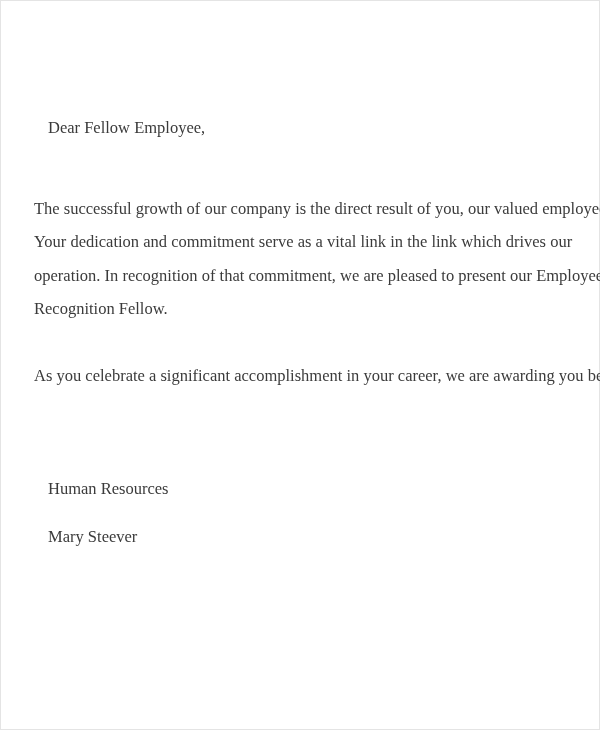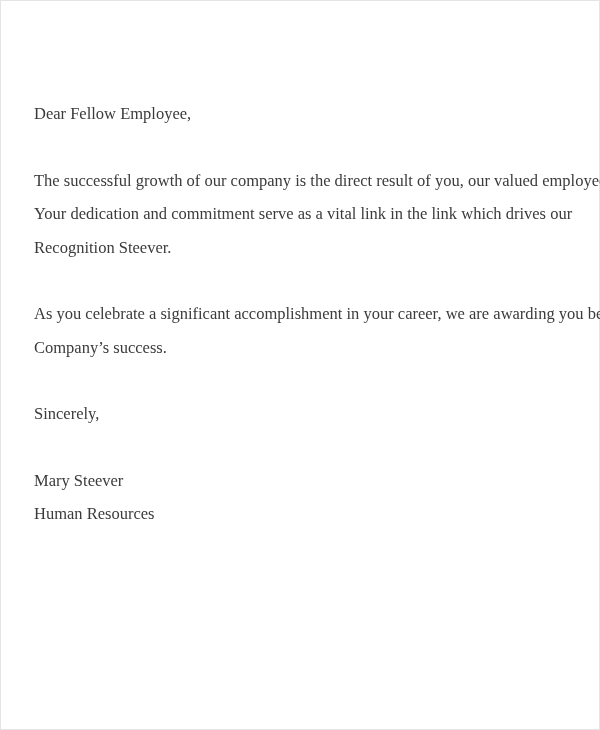--- a/index.html
+++ b/index.html
@@ -25,21 +25,21 @@
 
   .letter {
     color: #3b3b3b;
     font-size: 16.5px;
     line-height: 33.5px;
     text-align: left;
     max-width: 540px;
   }
 
   .block {
-    margin: 0;
+    margin: 14px;
   }
 
   .spacer {
     height: 33px;
   }
 
   .spacer-sm {
     height: 33px;
   }
 
@@ -58,33 +58,32 @@
 <div class="page">
   <div class="letter">
 
     <p class="block">Dear Fellow Employee,</p>
 
     <div class="spacer"></div>
 
     <p class="para">
       <span class="line">The successful growth of our company is the direct result of you, our valued employees.</span>
       <span class="line">Your dedication and commitment serve as a vital link in the link which drives our</span>
-      <span class="line">Recognition Steever.</span>
+      <span class="line">operation. In recognition of that commitment, we are pleased to present our Employee</span>
+      <span class="line">Recognition Fellow.</span>
     </p>
 
     <div class="spacer"></div>
 
     <p class="para">
       <span class="line">As you celebrate a significant accomplishment in your career, we are awarding you best</span>
-      <span class="line">Company’s success.</span>
     </p>
 
     <div class="spacer"></div>
 
-    <p class="block">Sincerely,</p>
 
     <div class="spacer-sm"></div>
 
+    <p class="block">Human Resources</p>
     <p class="block">Mary Steever</p>
-    <p class="block">Human Resources</p>
 
   </div>
 </div>
 
 </body></html>

